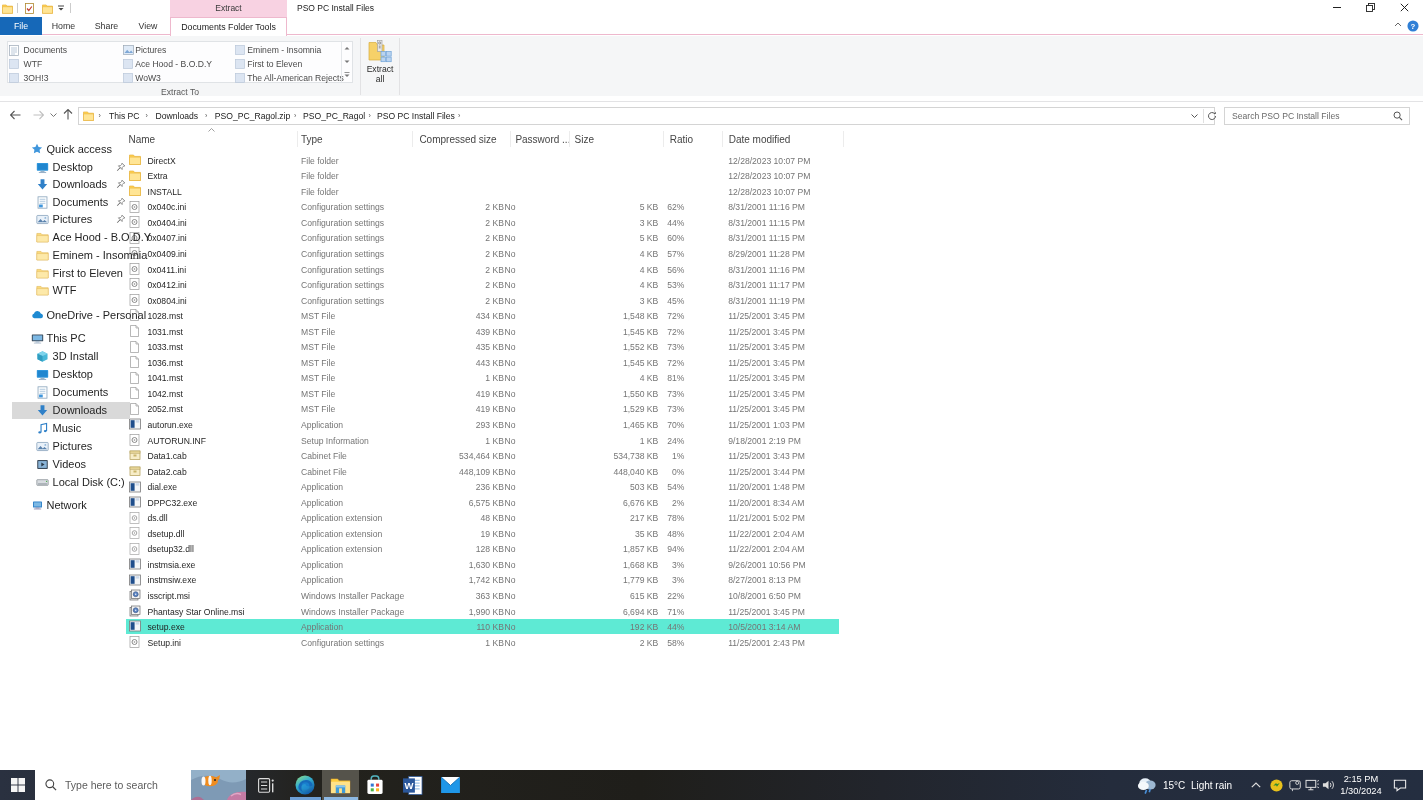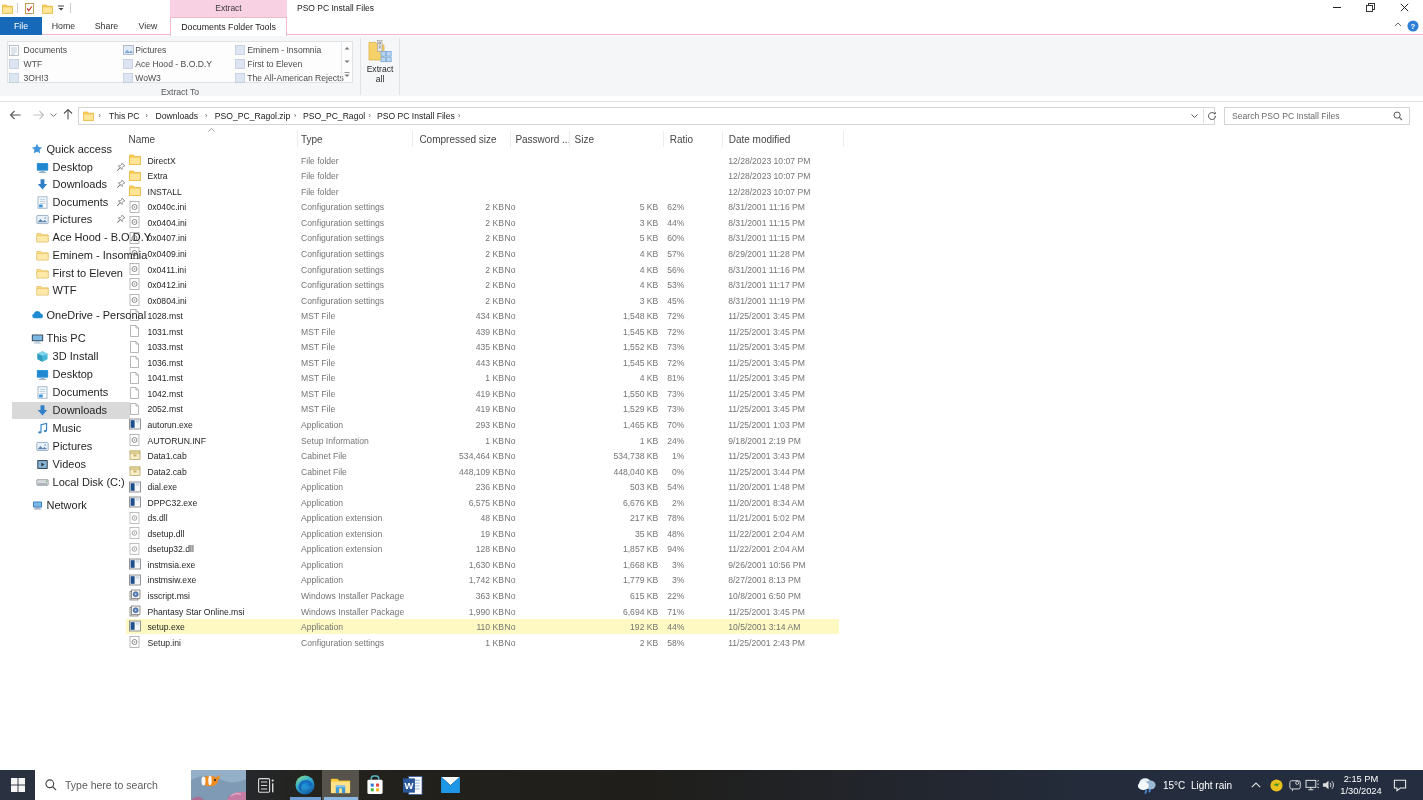--- a/index.html
+++ b/index.html
@@ -29,21 +29,21 @@
 .navarrow{position:absolute;top:104px;height:22px;font-size:11px;color:#555;line-height:21px}
 .addrbox{position:absolute;left:78px;top:107px;width:1137px;height:18px;border:1px solid #d4d4d4;background:#fff}
 .crumb{position:absolute;top:0;height:16px;line-height:16px;font-size:8.6px;color:#1a1a1a;white-space:nowrap}
 .csep{position:absolute;top:0;height:16px;line-height:16px;font-size:7px;color:#555}
 .searchbox{position:absolute;left:1224px;top:107px;width:186px;height:18px;border:1px solid #d4d4d4;background:#fff;font-size:8.6px;color:#6a6a6a;line-height:16px;padding-left:7px}
 
 .hdr{position:absolute;top:134px;height:11px;line-height:11px;font-size:10px;color:#454545;white-space:nowrap}
 .hsep{position:absolute;top:130.5px;height:16px;width:1px;background:#ececec}
 
 .row{position:absolute;left:125.5px;width:713px;height:15.55px;font-size:8.6px;white-space:nowrap}
-.row.sel{background:#fef9c3}
+.row.sel{background:#5eead4}
 .row span{position:absolute;top:3.2px;line-height:10px}
 .c-icon{left:3.5px;top:1.5px!important}
 .c-name{left:22px;color:#1f1f1f}
 .c-type{left:175.5px;color:#757575}
 .c-csz{left:285.5px;width:93px;text-align:right;color:#757575}
 .c-pwd{left:379px;color:#757575}
 .c-sz{left:439.8px;width:93px;text-align:right;color:#757575}
 .c-ratio{left:509px;width:50px;text-align:right;color:#757575}
 .c-date{left:602.7px;color:#757575}
 

